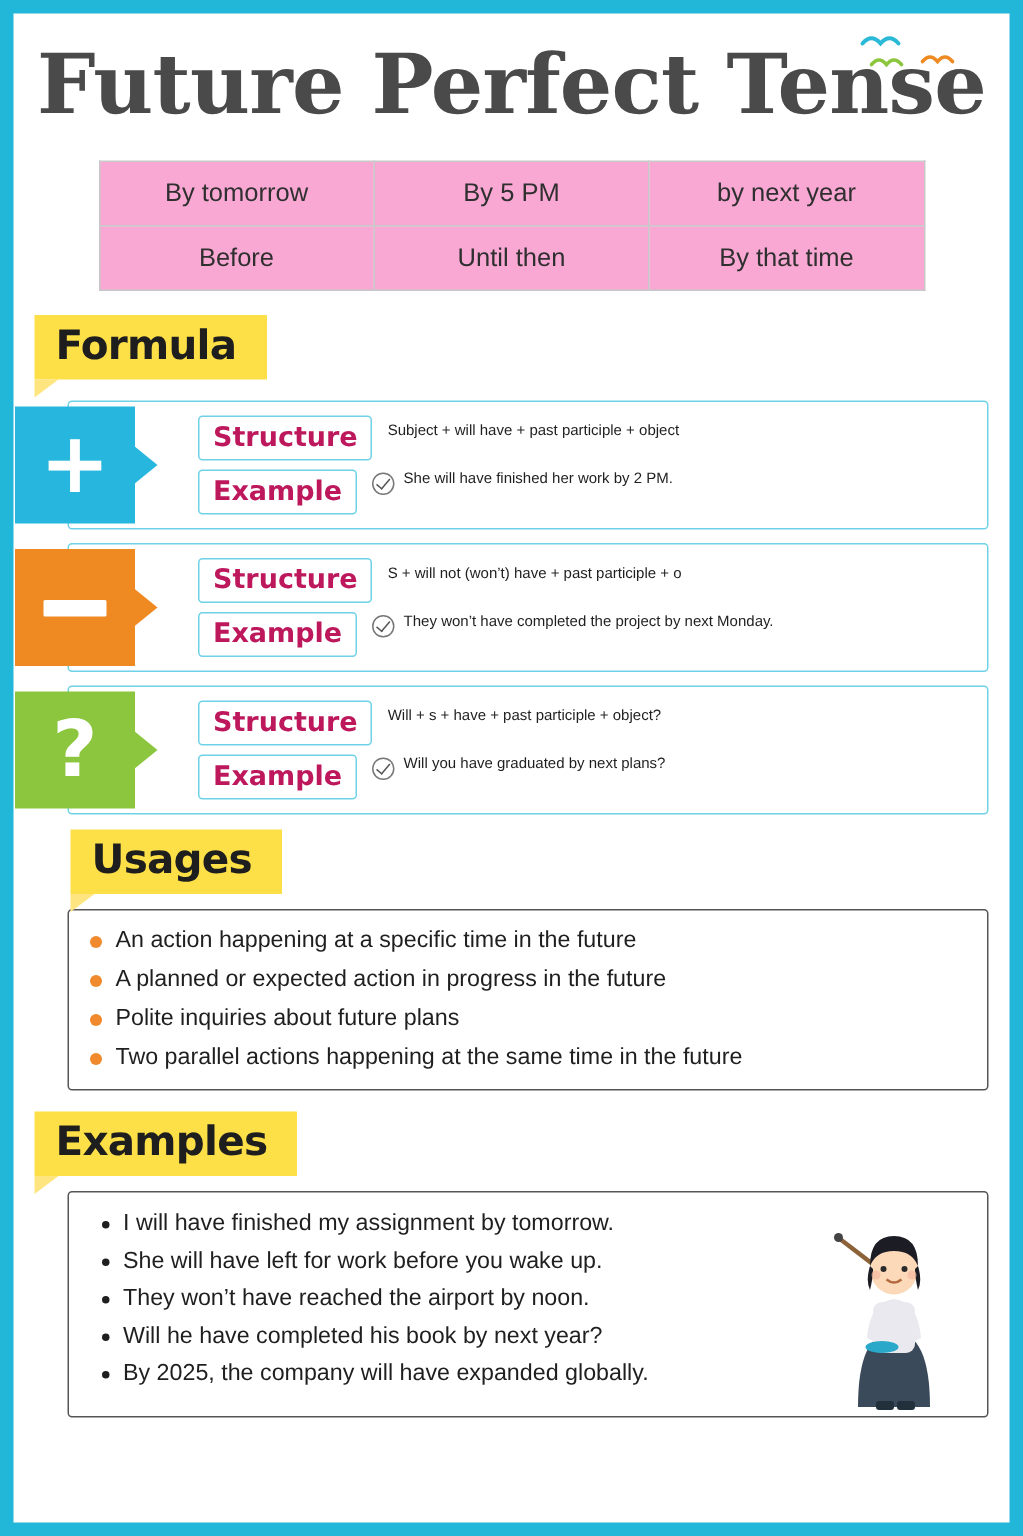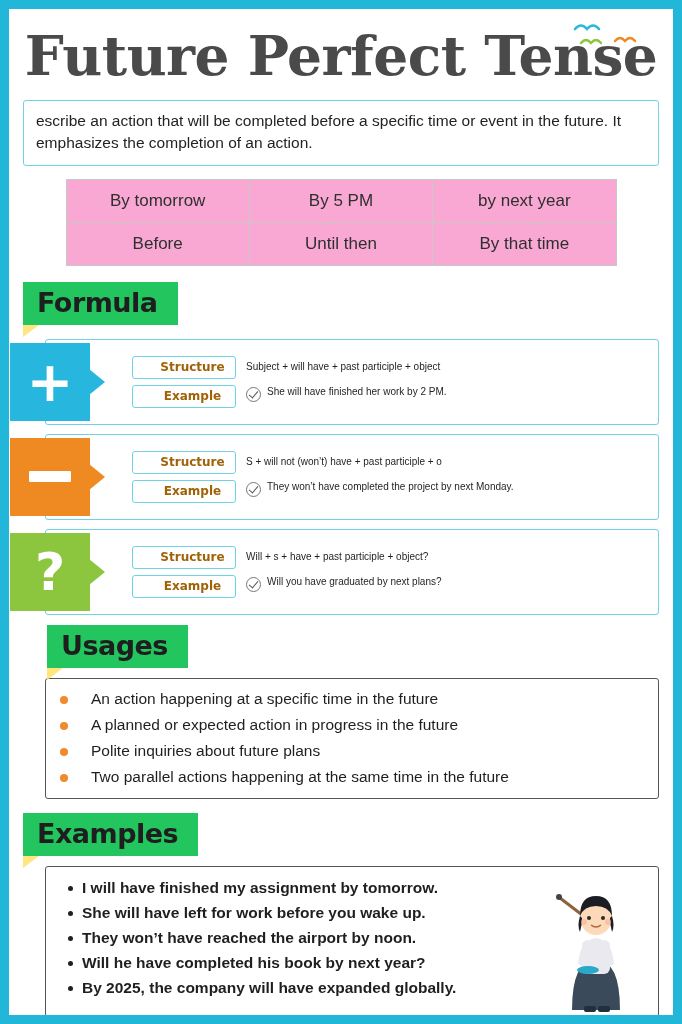--- a/index.html
+++ b/index.html
@@ -64,21 +64,21 @@
     text-align: center;
     font-size: 17px;
     color: #2f2f2f;
     width: 33.33%;
   }
 
   
   .tab {
     position: relative;
     display: inline-block;
-    background: #22c55e;
+    background: #fde047;
     padding: 5px 20px 7px 14px;
     margin-left: 14px;
     font-size: 27px;
     font-weight: bold;
     color: #1e1e1e;
     font-family: "DejaVu Sans", sans-serif;
     letter-spacing: -0.5px;
   }
   .tab::after {
     content: "";
@@ -125,24 +125,24 @@
   .sign.ques { background: #8cc63e; color: #8cc63e; }
   .glyph { color: #ffffff; position: relative; z-index: 2; }
   .glyph-plus { font-size: 56px; line-height: 48px; font-family: "DejaVu Sans", sans-serif; }
   .glyph-minus { width: 42px; height: 11px; background: #fff; border-radius: 1px; }
   .glyph-ques { font-size: 52px; line-height: 48px; font-family: "DejaVu Sans", sans-serif; font-weight: bold; }
 
   .fline { display: flex; align-items: flex-start; gap: 10px; }
   .pill {
     border: 1.5px solid #6fd2e6;
     border-radius: 3px;
-    padding: 3px 9px 4px 26px;
-    font-size: 12px;
+    padding: 3px 9px 4px 9px;
+    font-size: 18px;
     font-weight: bold;
-    color: #a16207;
+    color: #be185d;
     font-family: "DejaVu Sans", sans-serif;
     white-space: nowrap;
     min-width: 104px;
     text-align: center;
   }
   .ftext {
     font-size: 10px;
     color: #1f1f1f;
     line-height: 1.3;
     padding-top: 4px;
@@ -174,40 +174,38 @@
     border: 1.5px solid #555;
     border-radius: 3px;
     padding: 11px 14px 12px 14px;
   }
   .u-item {
     display: flex;
     align-items: flex-start;
     font-size: 15.5px;
     color: #1f1f1f;
     margin-bottom: 8px;
-    gap: 14px;
   }
   .u-item:last-child { margin-bottom: 0; }
   .dot {
     width: 8px; height: 8px;
     background: #f08a2c;
     border-radius: 50%;
     margin: 6px 9px 0 0;
     flex: 0 0 auto;
   }
 
   
   .ex-box {
     position: relative;
     margin: 0 14px 0 36px;
     border: 1.5px solid #555;
     border-radius: 3px;
     padding: 12px 4px 12px 22px;
     min-height: 140px;
-    font-weight: bold;
   }
   .e-item {
     display: flex;
     align-items: flex-start;
     font-size: 15.5px;
     color: #1f1f1f;
     margin-bottom: 7px;
   }
   .e-item:last-child { margin-bottom: 0; }
   .bdot {
@@ -232,21 +230,20 @@
 
     <div class="title-wrap">
       <div class="title">Future Perfect Tense</div>
       <svg class="birds" viewBox="0 0 80 40">
         <path d="M4 12 q6 -7 12 0 q6 -7 12 0" stroke="#2ab9d6" stroke-width="2.6" fill="none" stroke-linecap="round"></path>
         <path d="M10 26 q5 -6 10 0 q5 -6 10 0" stroke="#8cc63e" stroke-width="2.4" fill="none" stroke-linecap="round"></path>
         <path d="M44 24 q5 -6 10 0 q5 -6 10 0" stroke="#ef8a22" stroke-width="2.4" fill="none" stroke-linecap="round"></path>
       </svg>
     </div>
 
-    <div class="def-box">escribe an action that will be completed before a specific time or event in the future. It emphasizes the completion of an action.</div>
 
     <table class="kw-table">
       <tbody>
           <tr>
         <td>By tomorrow</td>
         <td>By 5 PM</td>
         <td>by next year</td>
       </tr>
       <tr>
         <td>Before</td>

